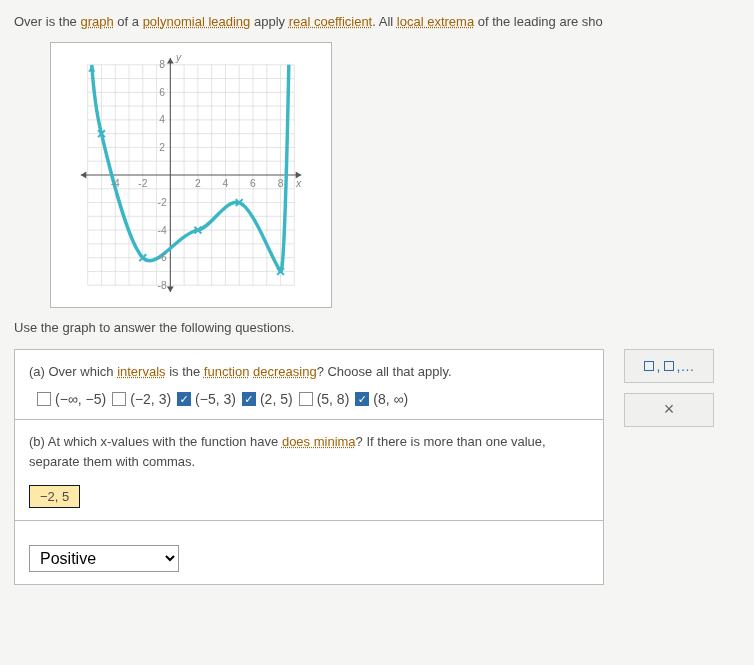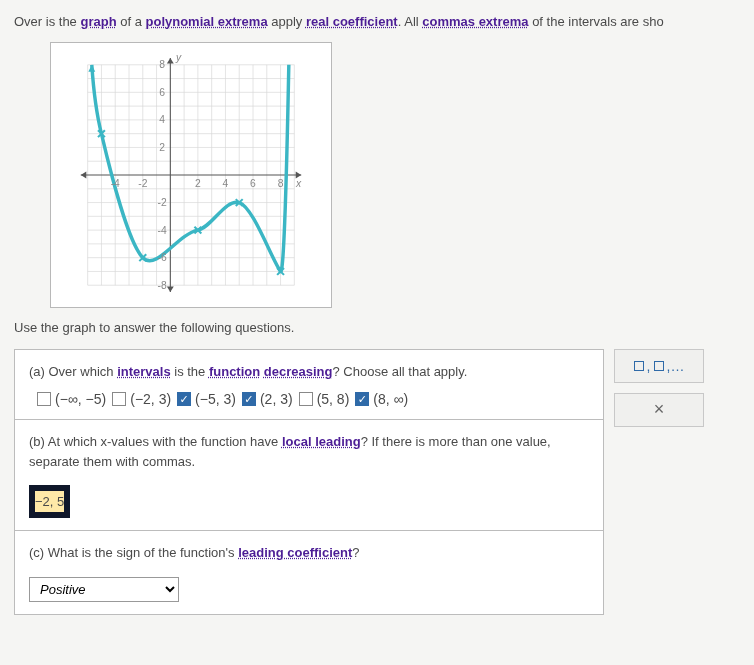--- a/index.html
+++ b/index.html
@@ -5,33 +5,33 @@
     * { box-sizing: border-box; margin: 0; padding: 0; }
     body {
       font-family: Verdana, Geneva, sans-serif;
       font-size: 13px;
       color: #4a4a4a;
       background: #f5f5f3;
       padding: 12px 14px;
       width: 754px;
     }
     .intro { margin-bottom: 10px; line-height: 1.5; }
-    .link { color: #4c1d95; text-decoration: underline dotted; cursor: pointer; font-weight: bold; }
+    .link { color: #a16207; text-decoration: underline dotted; cursor: pointer; }
     .graph-box {
       border: 1px solid #b8b8b8;
       background: #fff;
       width: 282px;
       height: 266px;
       margin: 6px 0 12px 36px;
       position: relative;
       padding: 8px;
     }
     .graph-box svg { width: 100%; height: 100%; }
     .subintro { margin: 8px 0 14px 0; }
-    .main-row { display: flex; gap: 10px; align-items: flex-start; }
+    .main-row { display: flex; gap: 20px; align-items: flex-start; }
     .questions {
       border: 1px solid #bcbcbc;
       background: #fff;
       width: 590px;
     }
     .qcell {
       border-bottom: 1px solid #bcbcbc;
       padding: 12px 14px;
     }
     .qcell:last-child { border-bottom: none; }
@@ -40,54 +40,53 @@
     .opt { display: inline-flex; align-items: center; gap: 4px; }
     .chk {
       width: 14px; height: 14px; border: 1px solid #888; display: inline-flex;
       align-items: center; justify-content: center; font-size: 11px; line-height: 1;
       background: #fff;
     }
     .chk.checked { background: #2f6aa8; border-color: #2f6aa8; color: #fff; }
     .answer-box {
       display: inline-block;
       background: #ffe9a8;
-      border: 6px solid #0f172a;
-      padding: 3px 0;
+      border: 1px solid #0f172a;
+      padding: 3px 10px;
       font-size: 13px;
       margin-top: 4px;
     }
     .select {
       border: 1px solid #999;
       background: #fff;
       padding: 3px 6px;
-      font-size: 13px;
+      font-size: 16px;
       width: 150px;
-      margin-top: 4px;
-      font-style: italic;
+      margin-top: 12px;
     }
     .toolpanel { display: flex; flex-direction: column; gap: 10px; width: 90px; }
     .toolbox {
       border: 1px solid #c8c8c8;
       background: #f0f0ee;
       height: 34px;
       display: flex;
       align-items: center;
       justify-content: center;
       font-size: 14px;
       color: #2f6aa8;
       gap: 3px;
     }
     .mini-square { width: 10px; height: 10px; border: 1px solid #2f6aa8; display:inline-block; }
     .x-btn { font-size: 18px; color: #666; }
   </style>
 </head>
 <body>
 
 <div class="intro">
-  <span>Over is the </span><span class="link">graph</span><span> of a </span><span class="link">polynomial extrema</span><span> apply </span><span class="link">real coefficient</span><span>. All </span><span class="link">commas extrema</span><span> of the intervals are sho</span>
+  <span>Over is the </span><span class="link">graph</span><span> of a </span><span class="link">polynomial leading</span><span> apply </span><span class="link">real coefficient</span><span>. All </span><span class="link">local extrema</span><span> of the leading are sho</span>
 </div>
 
 <div class="graph-box">
   <svg viewBox="-7 -9 17 18" preserveAspectRatio="xMidYMid meet">
     <g transform="scale(1,-1)">
 
       <g stroke="#d8d8d8" stroke-width="0.05">
         <line x1="-6" y1="-8" x2="-6" y2="8"></line>
           <line x1="-5" y1="-8" x2="-5" y2="8"></line>
           <line x1="-4" y1="-8" x2="-4" y2="8"></line>
@@ -194,44 +193,41 @@
           <span class="opt">
             <span class="chk"></span>
             <span>(−2, 3)</span>
           </span>
           <span class="opt">
             <span class="chk checked">✓</span>
             <span>(−5, 3)</span>
           </span>
           <span class="opt">
             <span class="chk checked">✓</span>
-            <span>(2, 3)</span>
+            <span>(2, 5)</span>
           </span>
           <span class="opt">
             <span class="chk"></span>
             <span>(5, 8)</span>
           </span>
           <span class="opt">
             <span class="chk checked">✓</span>
             <span>(8, ∞)</span>
           </span>
         </div>
     </div>
 
     <div class="qcell">
       <div class="qtext">
-        <span>(b) At which x-values with the function have </span><span class="link">local leading</span><span>? If there is more than one value, separate them with commas.</span>
+        <span>(b) At which x-values with the function have </span><span class="link">does minima</span><span>? If there is more than one value, separate them with commas.</span>
       </div>
       <span class="answer-box">−2, 5</span>
     </div>
 
     <div class="qcell">
-      <div class="qtext">
-        <span>(c) What is the sign of the function's </span><span class="link">leading coefficient</span><span>?</span>
-      </div>
       <select class="select">
         <option>Positive</option>
       </select>
     </div>
 
   </div>
 
   <div class="toolpanel">
     <div class="toolbox">
       <span class="mini-square"></span>

